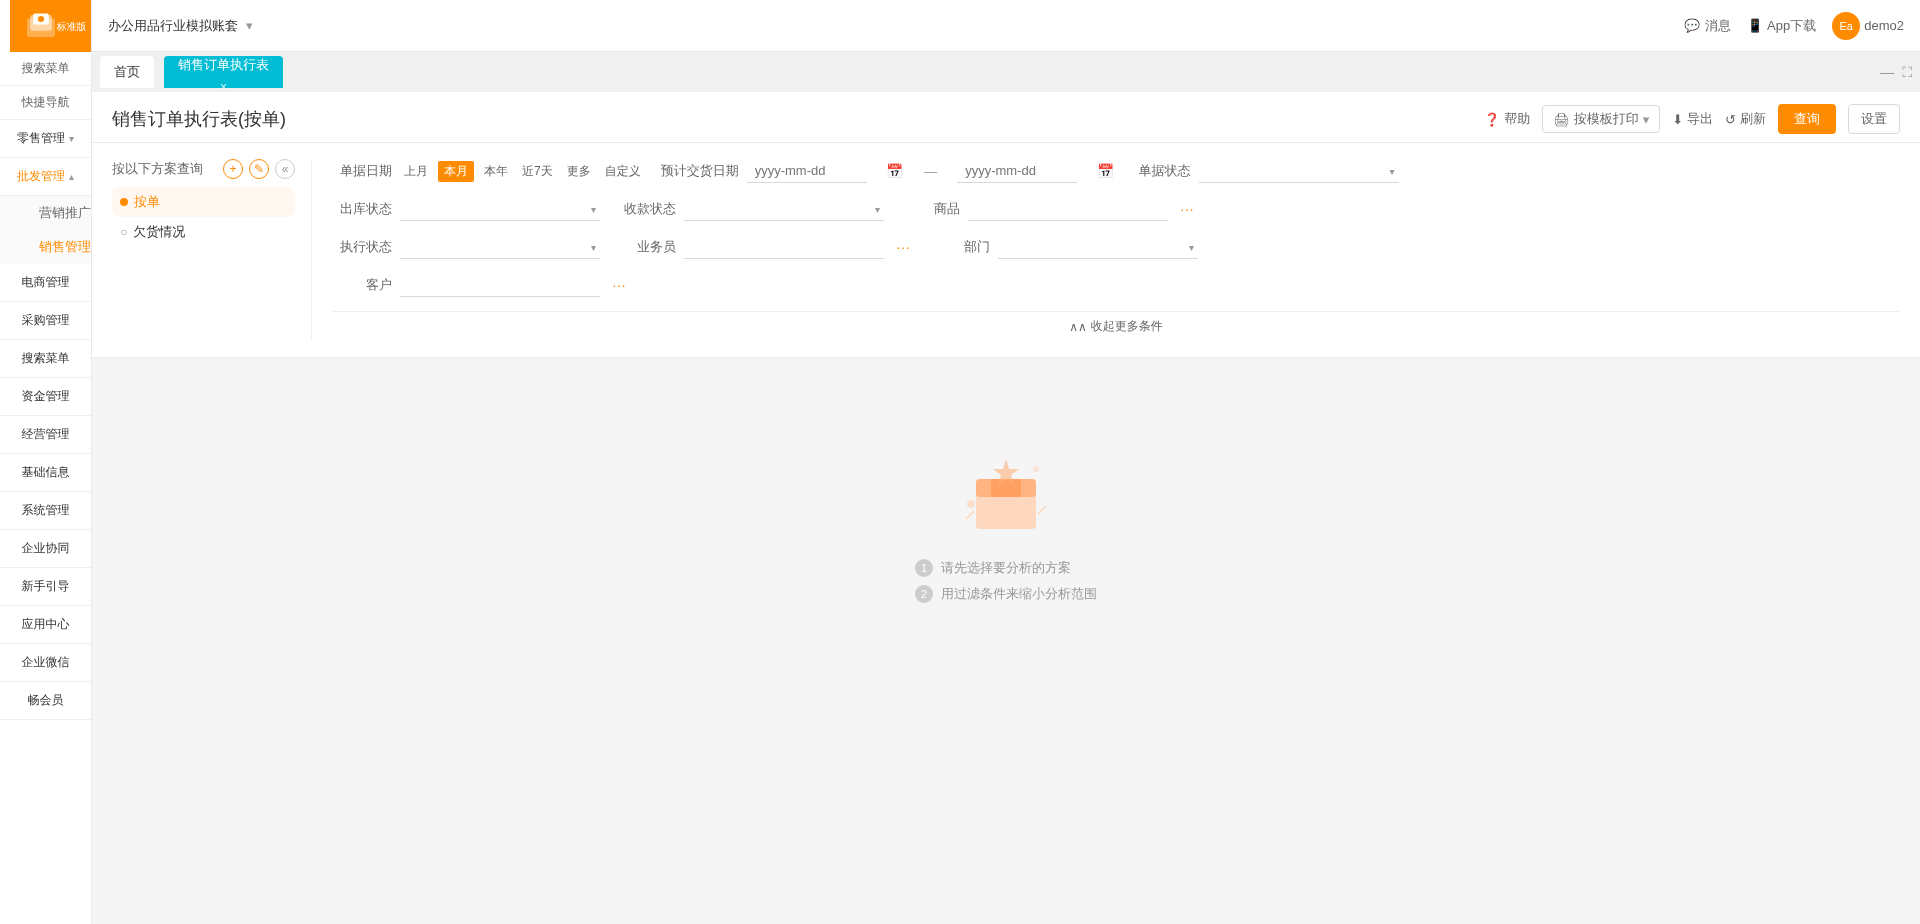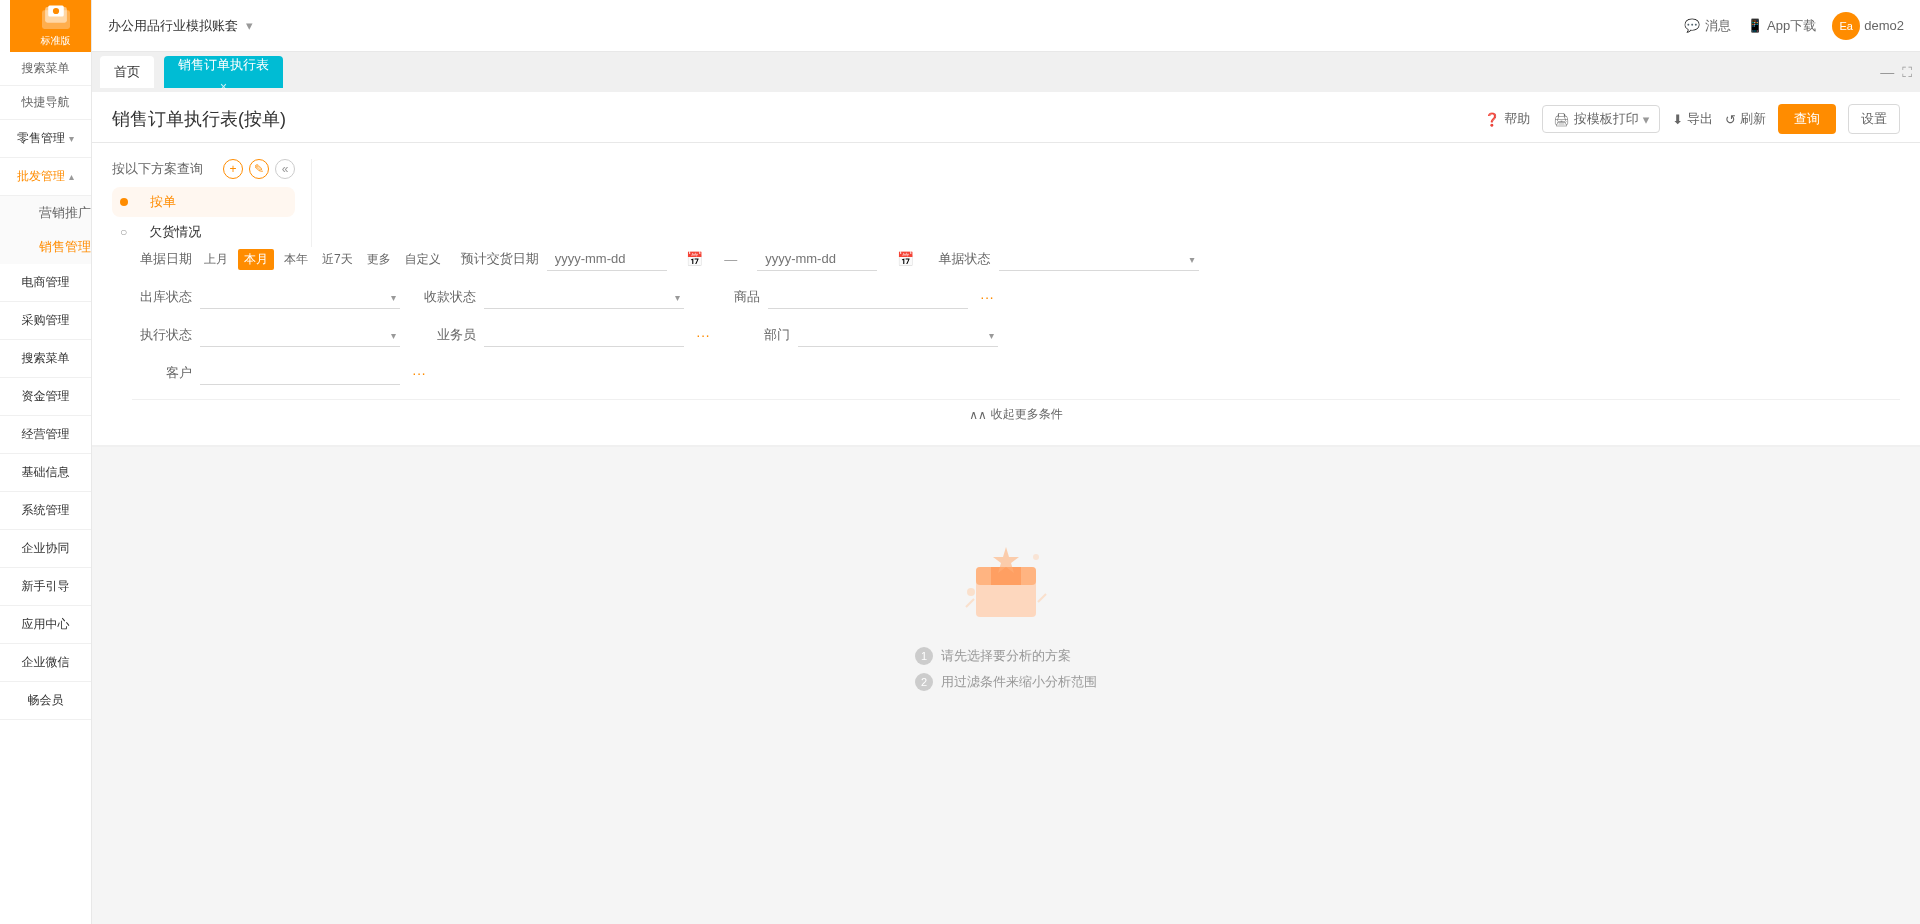--- a/index.html
+++ b/index.html
@@ -1,20 +1,20 @@
 <!DOCTYPE html>
 <html><head>
   <meta charset="utf-8">
   <style>
     * { margin: 0; padding: 0; box-sizing: border-box; }
     body { font-family: 'Microsoft YaHei', Arial, sans-serif; font-size: 13px; background: #f5f5f5; color: #333; width: 1920px; height: 924px; overflow: hidden; display: flex; }
 
     
     .sidebar { width: 92px; background: #fff; border-right: 1px solid #e8e8e8; display: flex; flex-direction: column; align-items: center; height: 924px; overflow-y: auto; flex-shrink: 0; }
-    .sidebar-logo { width: 92px; height: 52px; background: #ff8c00; display: flex; flex-direction: column; align-items: center; justify-content: center; cursor: pointer; margin-left: 20px; }
+    .sidebar-logo { width: 92px; height: 52px; background: #ff8c00; display: flex; flex-direction: row; align-items: center; justify-content: center; cursor: pointer; margin-left: 20px; }
     .sidebar-logo-icon { width: 32px; height: 28px; }
     .sidebar-logo-text { color: #fff; font-size: 10px; margin-top: 2px; }
     .sidebar-search { padding: 8px 0; width: 100%; text-align: center; font-size: 12px; color: #666; cursor: pointer; border-bottom: 1px solid #f0f0f0; }
     .sidebar-quick { padding: 8px 0; width: 100%; text-align: center; font-size: 12px; color: #666; cursor: pointer; border-bottom: 1px solid #f0f0f0; }
     .sidebar-nav-item { width: 100%; padding: 10px 0; text-align: center; font-size: 12px; color: #333; cursor: pointer; display: flex; flex-direction: column; align-items: center; border-bottom: 1px solid #f0f0f0; }
     .sidebar-nav-item.active { color: #ff8c00; }
     .sidebar-nav-item .nav-arrow { font-size: 10px; color: #999; margin-left: 2px; }
     .sidebar-sub-item { width: 100%; padding: 8px 0; text-align: right; font-size: 13px; color: #666; cursor: pointer; background: #fafafa; }
     .sidebar-sub-item.active { color: #ff8c00; }
     .nav-row { display: flex; align-items: center; justify-content: center; gap: 2px; }
@@ -46,24 +46,24 @@
     .page-header { background: #fff; padding: 12px 20px 0 20px; border-bottom: 1px solid #e8e8e8; }
     .page-title-row { display: flex; align-items: center; justify-content: space-between; margin-bottom: 8px; }
     .page-title { font-size: 18px; font-weight: 500; color: #333; }
     .page-actions { display: flex; align-items: center; gap: 12px; }
     .action-btn { display: flex; align-items: center; gap: 4px; font-size: 13px; color: #666; cursor: pointer; }
     .action-btn-primary { background: #ff8c00; color: #fff; border: none; padding: 6px 16px; border-radius: 4px; font-size: 13px; cursor: pointer; }
     .action-btn-secondary { background: #fff; color: #666; border: 1px solid #d9d9d9; padding: 5px 12px; border-radius: 4px; font-size: 13px; cursor: pointer; }
 
     
     .filter-panel { background: #fff; padding: 16px 20px; border-bottom: 2px solid #f0f0f0; }
-    .filter-layout { display: flex; gap: 0; flex-direction: column; }
+    .filter-layout { display: flex; gap: 0; }
     .filter-sidebar { width: 200px; flex-shrink: 0; border-right: 1px solid #f0f0f0; padding-right: 16px; }
     .filter-sidebar-title { font-size: 13px; color: #666; margin-bottom: 8px; display: flex; align-items: center; gap: 6px; }
-    .filter-sidebar-item { display: flex; align-items: center; gap: 22px; padding: 6px 8px; cursor: pointer; border-radius: 8px; font-size: 13px; }
+    .filter-sidebar-item { display: flex; align-items: center; gap: 6px; padding: 6px 8px; cursor: pointer; border-radius: 8px; font-size: 13px; }
     .filter-sidebar-item.active { color: #ff8c00; background: #fff7f0; }
     .filter-sidebar-item .dot { width: 8px; height: 8px; border-radius: 50%; background: #ff8c00; }
     .filter-sidebar-icons { display: flex; gap: 6px; margin-left: auto; }
     .filter-sidebar-icon { width: 20px; height: 20px; border-radius: 50%; border: 1px solid #ff8c00; color: #ff8c00; display: flex; align-items: center; justify-content: center; font-size: 12px; cursor: pointer; }
     .filter-sidebar-collapse { width: 20px; height: 20px; border-radius: 50%; border: 1px solid #ccc; color: #999; display: flex; align-items: center; justify-content: center; font-size: 12px; cursor: pointer; }
 
     .filter-main { flex: 1; padding-left: 20px; }
     .filter-row { display: flex; align-items: center; gap: 16px; margin-bottom: 14px; flex-wrap: wrap; }
     .filter-field { display: flex; align-items: center; gap: 8px; }
     .filter-label { color: #666; font-size: 13px; white-space: nowrap; min-width: 60px; text-align: right; }

